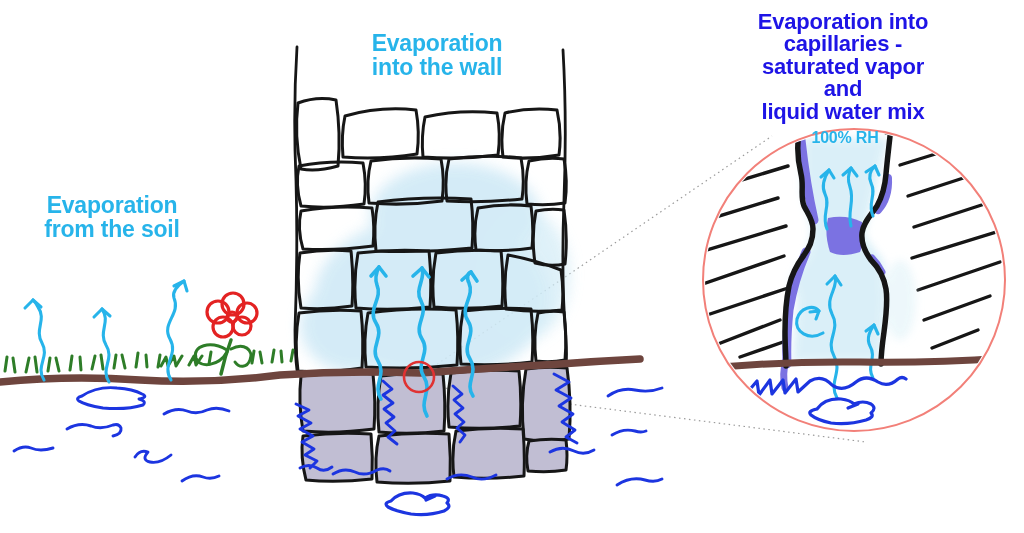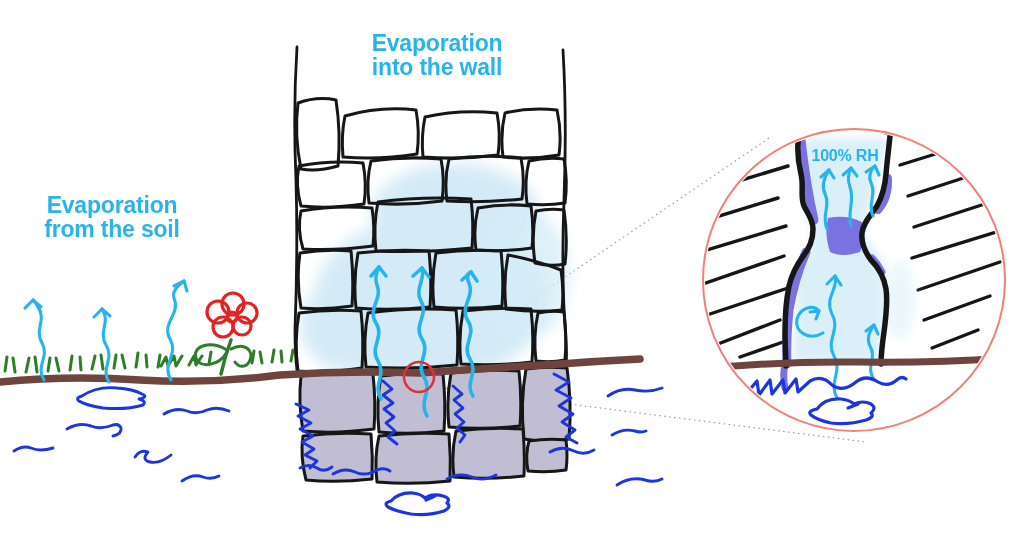--- a/index.html
+++ b/index.html
@@ -4,21 +4,21 @@
 <style>
   html,body{margin:0;padding:0;background:#fff}
   .canvas{position:relative;width:1024px;height:533px;background:#fff;overflow:hidden;
           font-family:"Liberation Sans",sans-serif}
   svg.draw{position:absolute;left:0;top:0}
   .lbl{position:absolute;transform:translateX(-50%);text-align:center;white-space:pre-line;
        font-weight:700;letter-spacing:-0.2px}
   .lbl-soil{left:112px;top:193px;font-size:23px;line-height:1.05;color:var(--cyan,#27b4ea)}
   .lbl-wall{left:437px;top:31px;font-size:23px;line-height:1.05;color:var(--cyan,#27b4ea)}
   .lbl-inset{left:843px;top:11px;font-size:22px;line-height:1.02;color:var(--title-blue,#1e14e6)}
-  .lbl-rh{left:845px;top:148px;font-size:16px;line-height:1;color:var(--cyan,#27b4ea)}
+  .lbl-rh{left:845px;top:130px;font-size:16px;line-height:1;color:var(--cyan,#27b4ea)}
   
   .stone{stroke:var(--ink,#161616);stroke-width:3;fill:none;stroke-linecap:round;stroke-linejoin:round}
   .stoneB{stroke:var(--ink,#161616);stroke-width:3;fill:var(--stone-fill,#c1bed3);stroke-linecap:round;stroke-linejoin:round}
   .edge{stroke:var(--ink,#161616);stroke-width:2.8;fill:none;stroke-linecap:round}
   .hatch{stroke:var(--ink,#161616);stroke-width:3.4;fill:none;stroke-linecap:round}
   .cwall{stroke:var(--ink,#161616);stroke-width:5.5;fill:none;stroke-linecap:round;stroke-linejoin:round}
   .cy{stroke:var(--cyan,#27b4ea);stroke-width:3.1;fill:none;stroke-linecap:round;stroke-linejoin:round}
   .cyw{stroke:var(--cyan,#27b4ea);stroke-width:3.6;fill:none;stroke-linecap:round;stroke-linejoin:round}
   .blu{stroke:var(--water-blue,#1c35e0);stroke-width:2.9;fill:none;stroke-linecap:round;stroke-linejoin:round}
   .blu3{stroke:var(--water-blue,#1c35e0);stroke-width:3.2;fill:none;stroke-linecap:round;stroke-linejoin:round}
@@ -244,14 +244,17 @@
         </g>
       </g>
       <circle class="ring" cx="854" cy="280" r="151"></circle>
     </g>
   </svg>
 
   <div class="lbl lbl-soil">Evaporation
 from the soil</div>
   <div class="lbl lbl-wall">Evaporation
 into the wall</div>
+  <div class="lbl lbl-inset">Evaporation into capillaries -
+saturated vapor and
+liquid water mix</div>
   <div class="lbl lbl-rh">100% RH</div>
 </div>
 
 </body></html>

